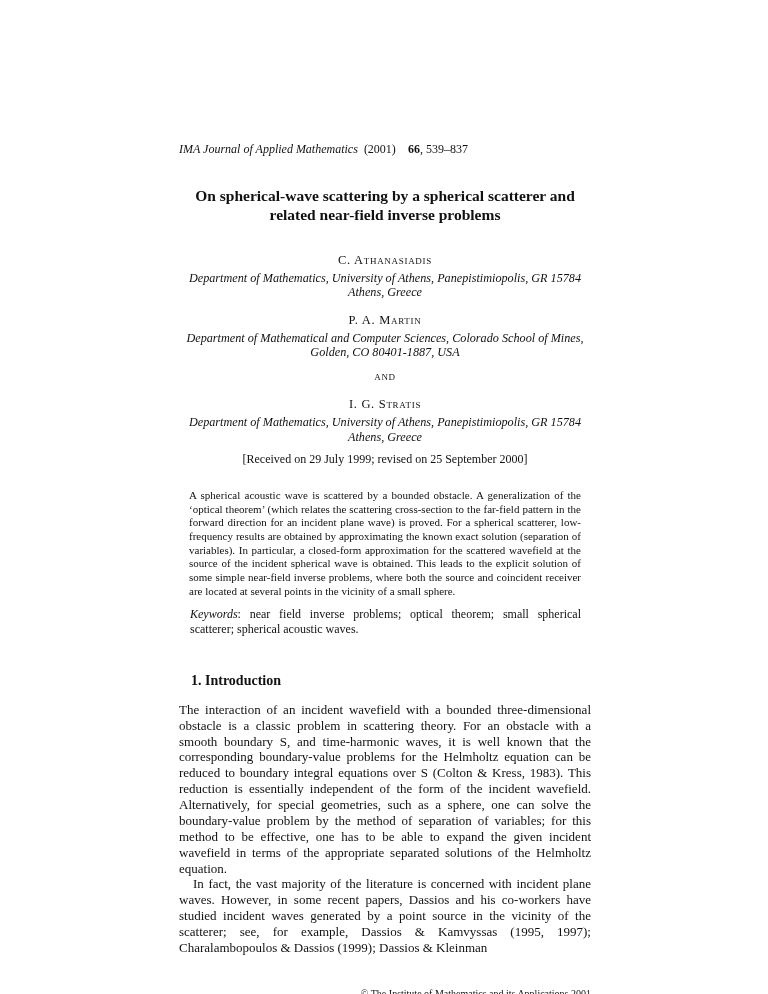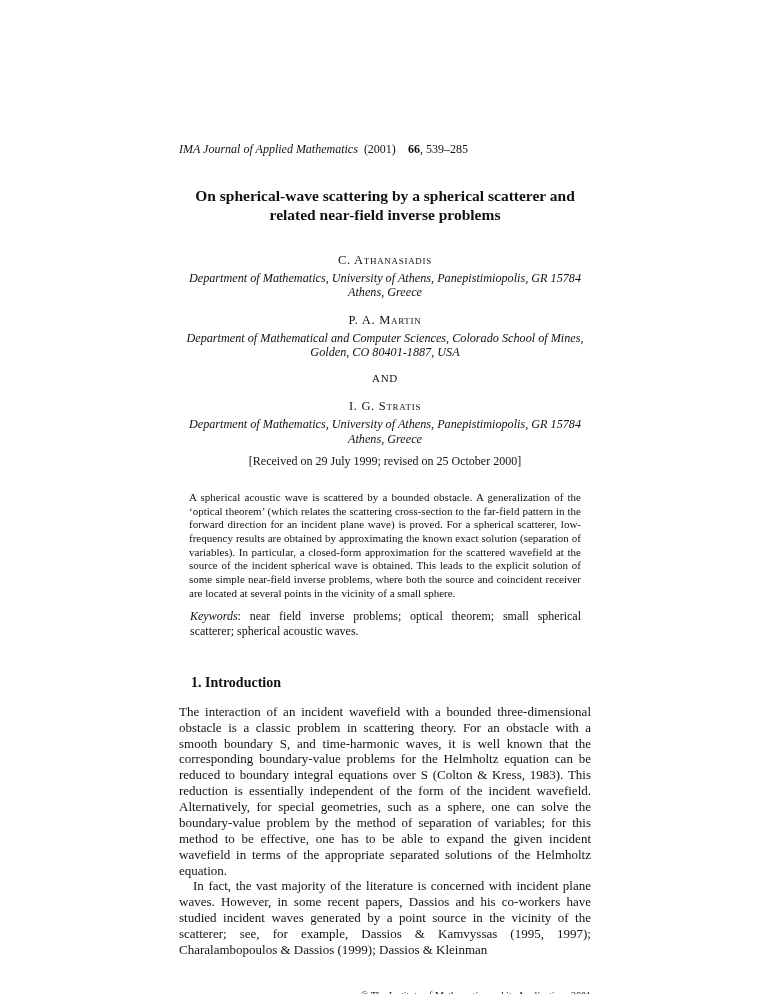--- a/index.html
+++ b/index.html
@@ -50,21 +50,21 @@
   .affiliation {
     font-style: italic;
     text-align: center;
     font-size: 12.2px;
     line-height: 1.18;
   }
   .and-sep {
     font-variant: small-caps;
     letter-spacing: 0.7px;
     text-align: center;
-    font-size: 16px;
+    font-size: 13px;
     margin-top: 9px;
   }
   .received {
     text-align: center;
     font-size: 12px;
     margin-top: 8px;
     margin-bottom: 22px;
   }
   .abstract {
     font-size: 11px;
@@ -100,37 +100,37 @@
 </style>
 </head>
 <body>
 
 <div class="page">
   <div class="content">
 
     <div class="journal-line">
       <span class="journal-name">IMA Journal of Applied Mathematics</span>
       <span class="journal-issue">(2001)</span>
-      <span class="journal-volume">66</span><span class="journal-pages">, 539–285</span>
+      <span class="journal-volume">66</span><span class="journal-pages">, 539–837</span>
     </div>
 
     <h1 class="title">On spherical-wave scattering by a spherical scatterer and related near-field inverse problems</h1>
 
     <div class="author-name">C. Athanasiadis</div>
     <div class="affiliation">Department of Mathematics, University of Athens, Panepistimiopolis, GR 15784 Athens, Greece</div>
 
     <div class="author-name">P. A. Martin</div>
     <div class="affiliation">Department of Mathematical and Computer Sciences, Colorado School of Mines, Golden, CO 80401-1887, USA</div>
 
     <div class="and-sep">and</div>
 
     <div class="author-name">I. G. Stratis</div>
     <div class="affiliation">Department of Mathematics, University of Athens, Panepistimiopolis, GR 15784 Athens, Greece</div>
 
-    <div class="received">[Received on 29 July 1999; revised on 25 October 2000]</div>
+    <div class="received">[Received on 29 July 1999; revised on 25 September 2000]</div>
 
     <p class="abstract">A spherical acoustic wave is scattered by a bounded obstacle. A generalization of the ‘optical theorem’ (which relates the scattering cross-section to the far-field pattern in the forward direction for an incident plane wave) is proved. For a spherical scatterer, low-frequency results are obtained by approximating the known exact solution (separation of variables). In particular, a closed-form approximation for the scattered wavefield at the source of the incident spherical wave is obtained. This leads to the explicit solution of some simple near-field inverse problems, where both the source and coincident receiver are located at several points in the vicinity of a small sphere.</p>
 
     <p class="keywords"><span class="kw-label">Keywords</span><span>: near field inverse problems; optical theorem; small spherical scatterer; spherical acoustic waves.</span></p>
 
     <h2 class="section-heading">1. Introduction</h2>
 
     <p class="body-para">The interaction of an incident wavefield with a bounded three-dimensional obstacle is a classic problem in scattering theory. For an obstacle with a smooth boundary S, and time-harmonic waves, it is well known that the corresponding boundary-value problems for the Helmholtz equation can be reduced to boundary integral equations over S (Colton &amp; Kress, 1983). This reduction is essentially independent of the form of the incident wavefield. Alternatively, for special geometries, such as a sphere, one can solve the boundary-value problem by the method of separation of variables; for this method to be effective, one has to be able to expand the given incident wavefield in terms of the appropriate separated solutions of the Helmholtz equation.</p>
     <p class="body-para indent">In fact, the vast majority of the literature is concerned with incident plane waves. However, in some recent papers, Dassios and his co-workers have studied incident waves generated by a point source in the vicinity of the scatterer; see, for example, Dassios &amp; Kamvyssas (1995, 1997); Charalambopoulos &amp; Dassios (1999); Dassios &amp; Kleinman</p>
 

